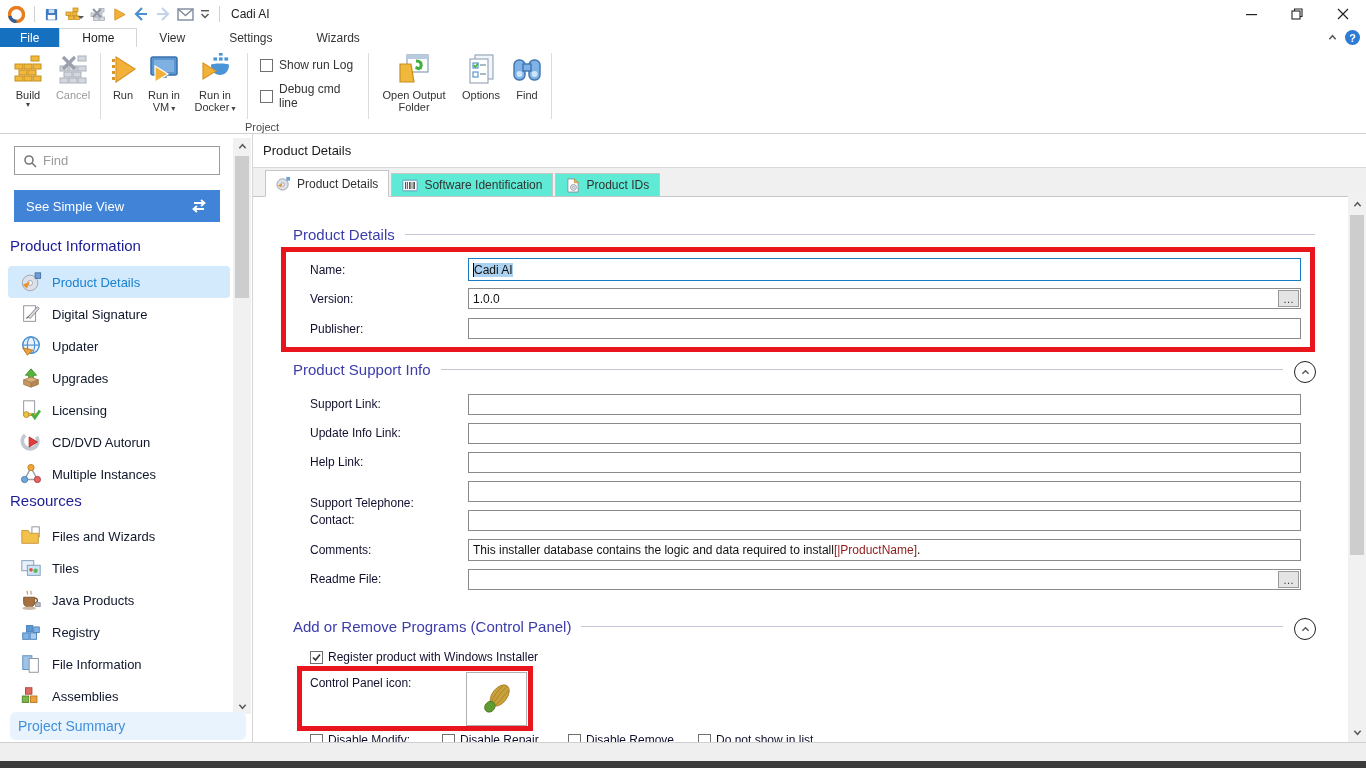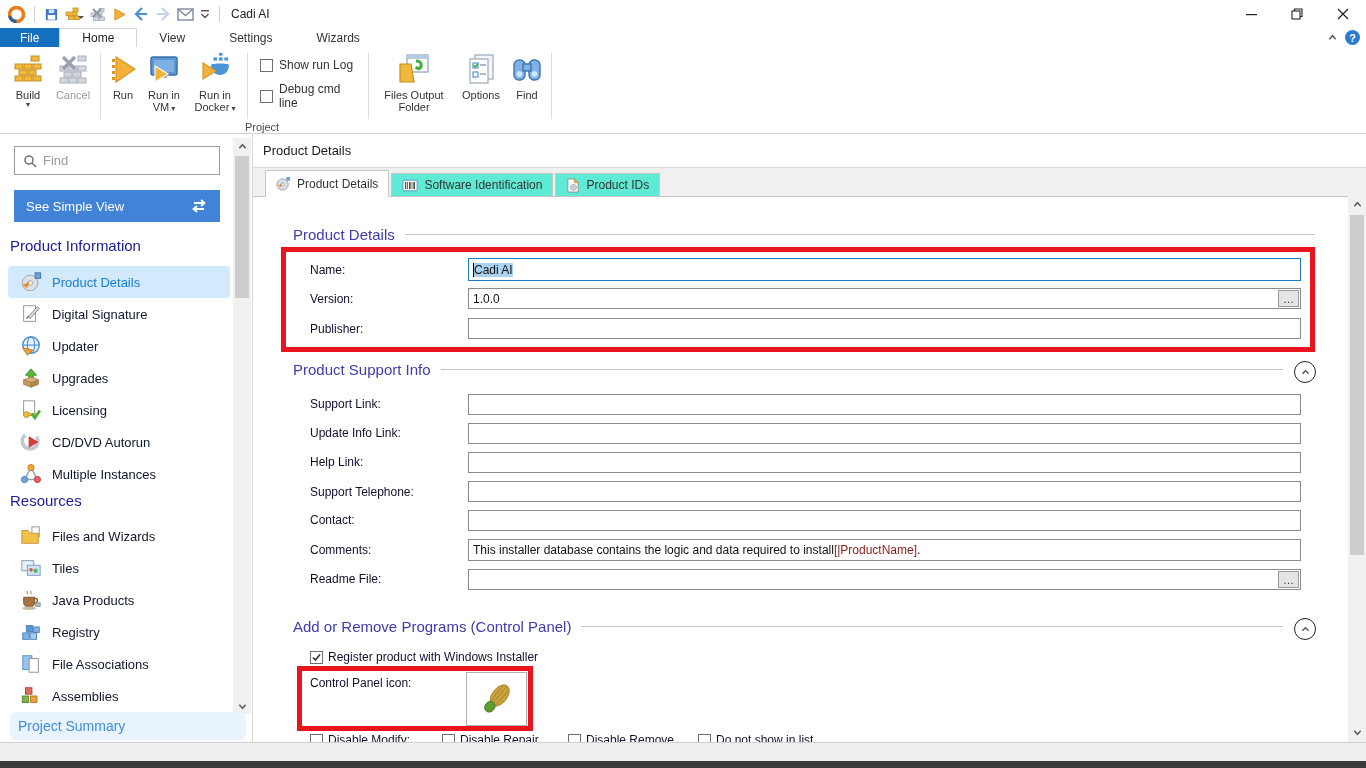--- a/index.html
+++ b/index.html
@@ -262,21 +262,21 @@
         </div>
       </div>
       <div class="rsep"></div>
       <div class="rbtn" style="width:82px">
         <svg width="32" height="32" viewBox="0 0 32 32">
           <rect x="9" y="2" width="21" height="17" fill="#fff" stroke="#93a7c0" stroke-width="1.3"></rect>
           <rect x="9" y="2" width="21" height="4" fill="#b7cade"></rect>
           <path d="M2 11 L13 11 L16 29 L2 29 Z" fill="#f0b93c" stroke="#c78f1e" stroke-width="1.2"></path>
           <path d="M18 8 C24 8 24 12 22 16 M22 16 l-4.5 -1.5 M22 16 l1.5 -4.5" fill="none" stroke="#3faf3f" stroke-width="3"></path>
         </svg>
-        <div class="lbl"><span>Files Output Folder</span></div>
+        <div class="lbl"><span>Open Output Folder</span></div>
       </div>
       <div class="rbtn" style="width:52px">
         <svg width="32" height="32" viewBox="0 0 32 32">
           <rect x="10" y="2" width="18" height="24" fill="#f2f5f9" stroke="#9aa8bb" stroke-width="1.2"></rect>
           <rect x="5" y="6" width="18" height="24" fill="#fff" stroke="#9aa8bb" stroke-width="1.2"></rect>
           <rect x="8" y="10" width="5" height="5" fill="#fff" stroke="#5b96d2" stroke-width="1.2"></rect>
           <path d="M8.5 12 l1.8 2 l2.8 -3.5" fill="none" stroke="#3faf3f" stroke-width="1.6"></path>
           <rect x="8" y="19" width="5" height="5" fill="#fff" stroke="#5b96d2" stroke-width="1.2"></rect>
           <rect x="15" y="11" width="6" height="2" fill="#aab8c8"></rect>
           <rect x="15" y="20" width="6" height="2" fill="#aab8c8"></rect>
@@ -415,21 +415,21 @@
           <rect x="15" y="6.5" width="6" height="6" fill="#7fb3e8"></rect>
         </g>
       </svg>
       <span class="sb-label">Registry</span>
     </div>
     <div class="sb-item" style="top:514px">
       <svg width="22" height="22" viewBox="0 0 24 24">
         <rect x="3" y="3" width="10" height="15" fill="#9fc3e8" stroke="#5a8fc0"></rect>
         <rect x="10" y="6" width="10" height="15" fill="#fff" stroke="#8a8f99"></rect>
       </svg>
-      <span class="sb-label">File Associations</span>
+      <span class="sb-label">File Information</span>
     </div>
     <div class="sb-item" style="top:546px">
       <svg width="22" height="22" viewBox="0 0 24 24">
         <rect x="6" y="3" width="7" height="7" fill="#e06a5f" stroke="#a8423a"></rect>
         <rect x="2.5" y="12" width="7" height="7" fill="#7ab648" stroke="#53832c"></rect>
         <rect x="11.5" y="12" width="7" height="7" fill="#eda33d" stroke="#b5761d"></rect>
       </svg>
       <span class="sb-label">Assemblies</span>
     </div>
 
@@ -531,21 +531,21 @@
       <span class="flabel" style="top:229px">Update Info Link:</span>
       <div class="finput" style="top:226px">
           <span></span>
         </div>
 
       <span class="flabel" style="top:258px">Help Link:</span>
       <div class="finput" style="top:255px">
           <span></span>
         </div>
 
-      <span class="flabel" style="top:288px">Support Telephone:</span>
+      <span class="flabel" style="top:299px">Support Telephone:</span>
       <div class="finput" style="top:284px">
           <span></span>
         </div>
 
       <span class="flabel" style="top:316px">Contact:</span>
       <div class="finput" style="top:313px">
           <span></span>
         </div>
 
       <span class="flabel" style="top:346px">Comments:</span>

